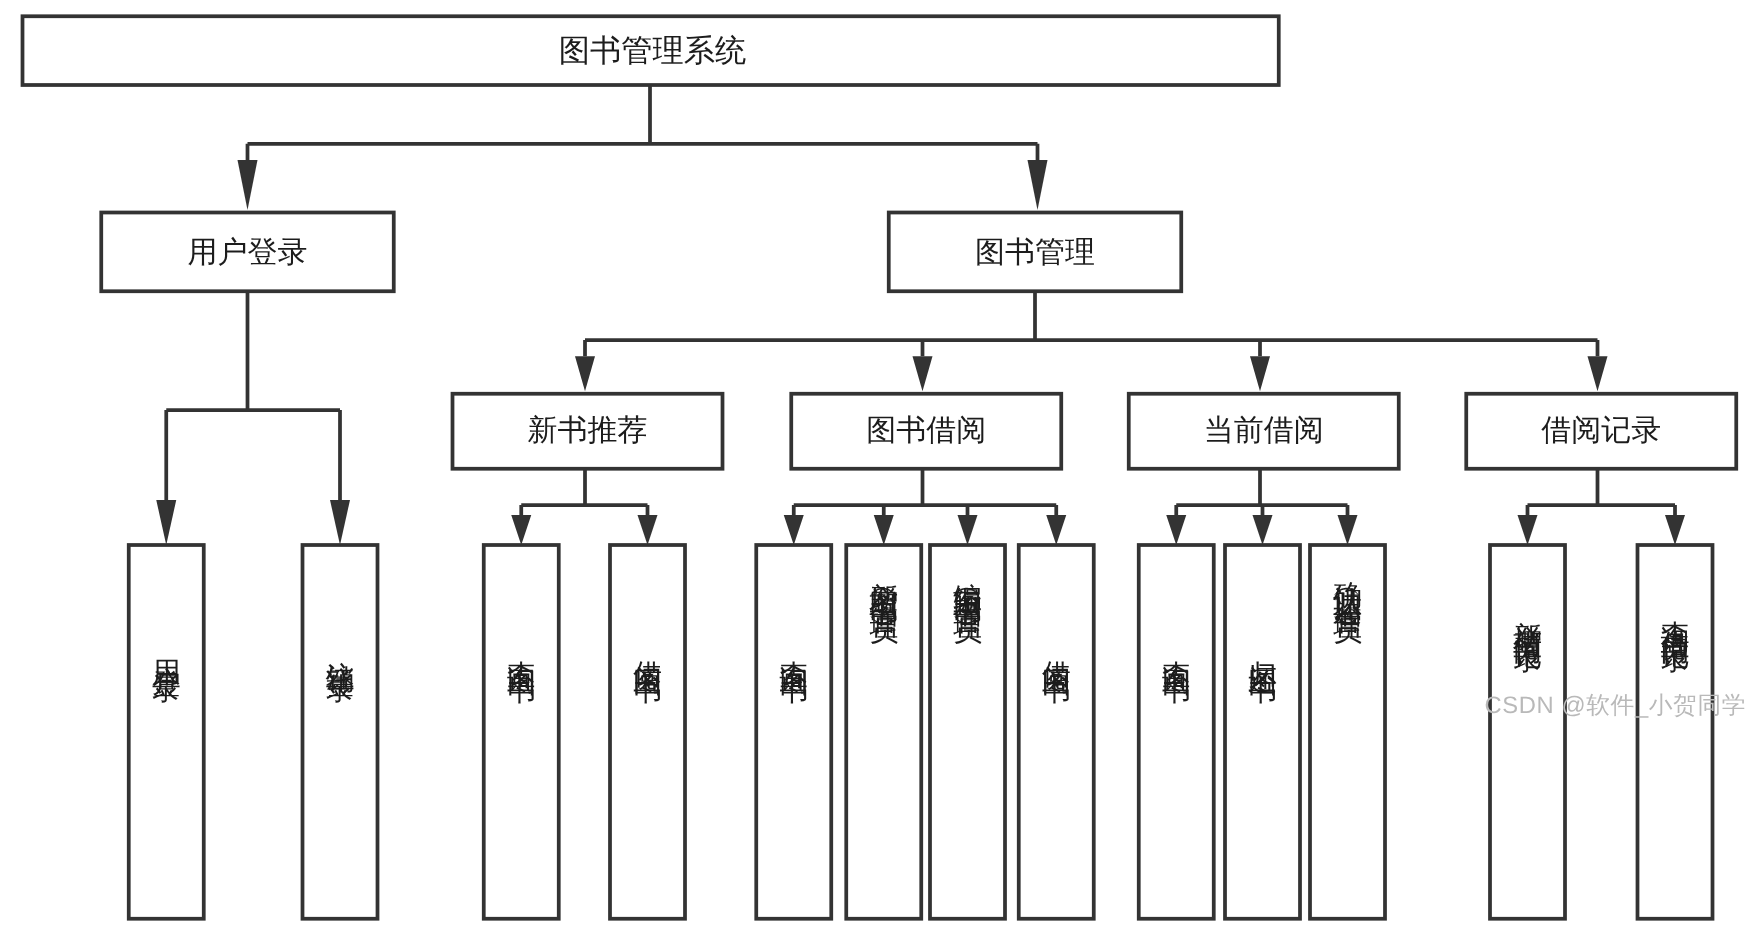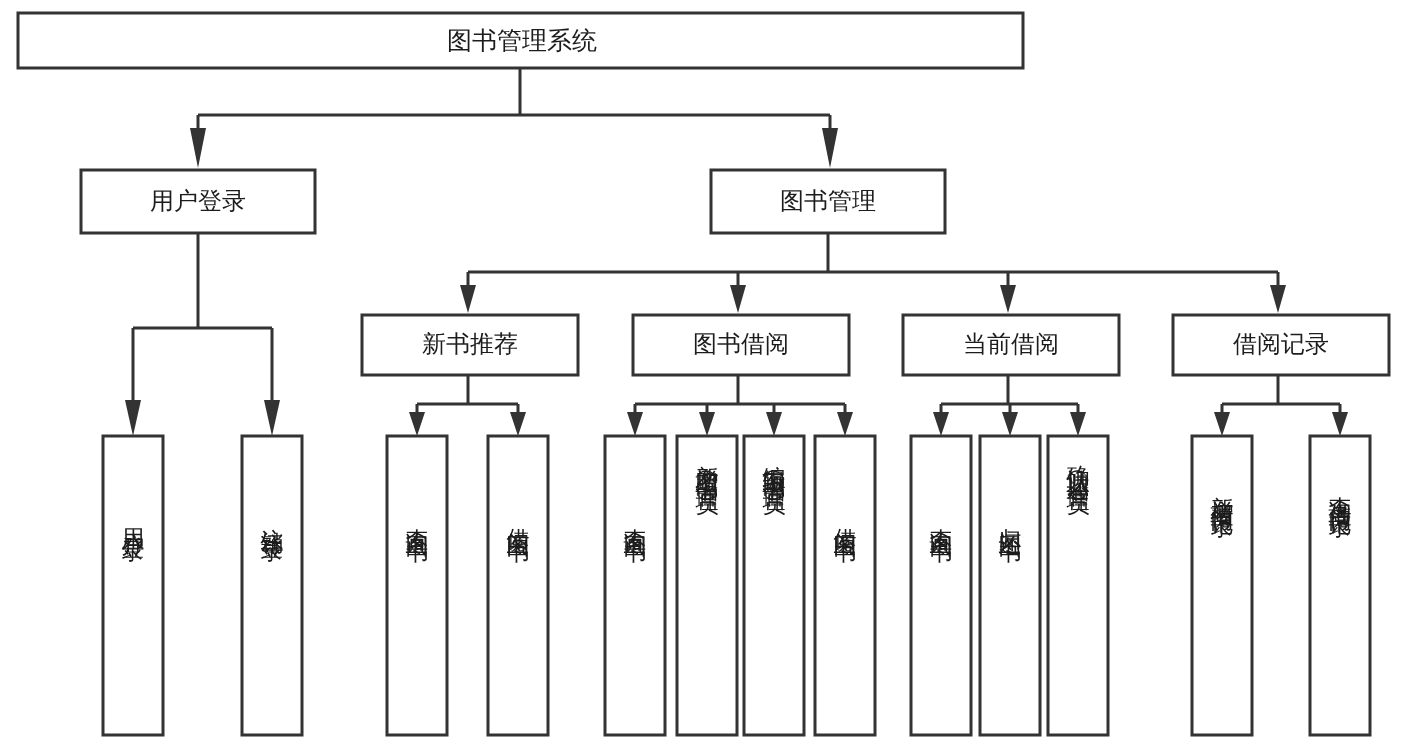--- a/index.html
+++ b/index.html
@@ -217,13 +217,14 @@
   <div class="leaf-label" style="left:774px; top:447px;">编辑图书（管理员）</div>
   <div class="leaf-label" style="left:845px; top:510px;">借阅图书</div>
 
   <div class="leaf-label" style="left:941px; top:510px;">查询图书</div>
   <div class="leaf-label" style="left:1010px; top:510px;">归还图书</div>
   <div class="leaf-label" style="left:1078px; top:447px;">确认归还（管理员）</div>
 
   <div class="leaf-label" style="left:1222px; top:478px;">新增借阅记录</div>
   <div class="leaf-label" style="left:1340px; top:478px;">查询借阅记录</div>
 
+  <div class="watermark">CSDN @软件_小贺同学</div>
 </div>
 
 </body></html>

